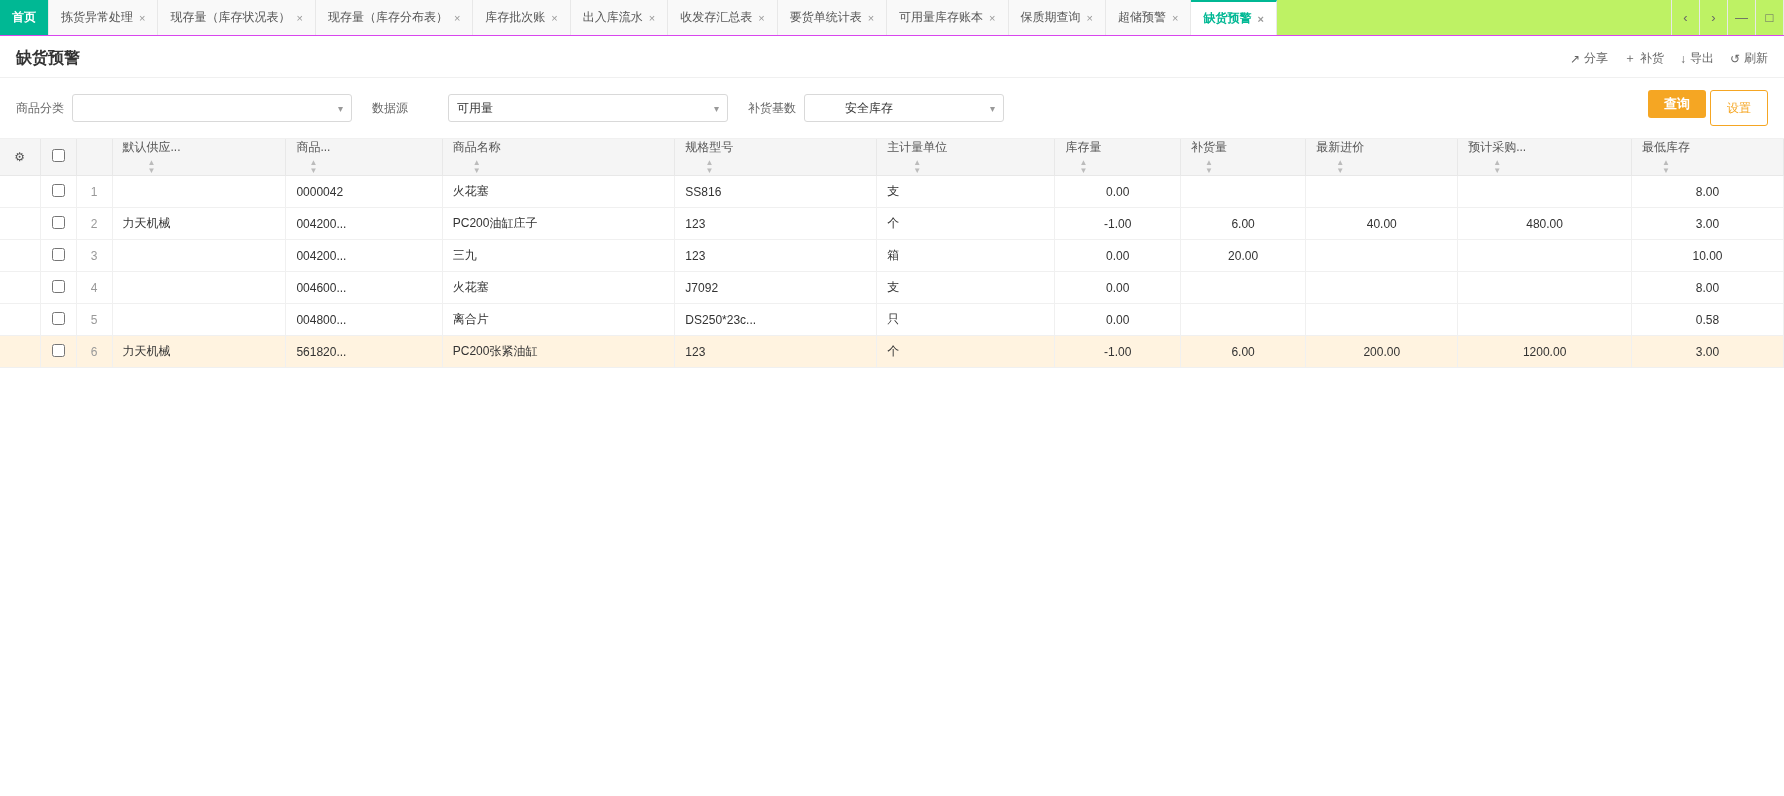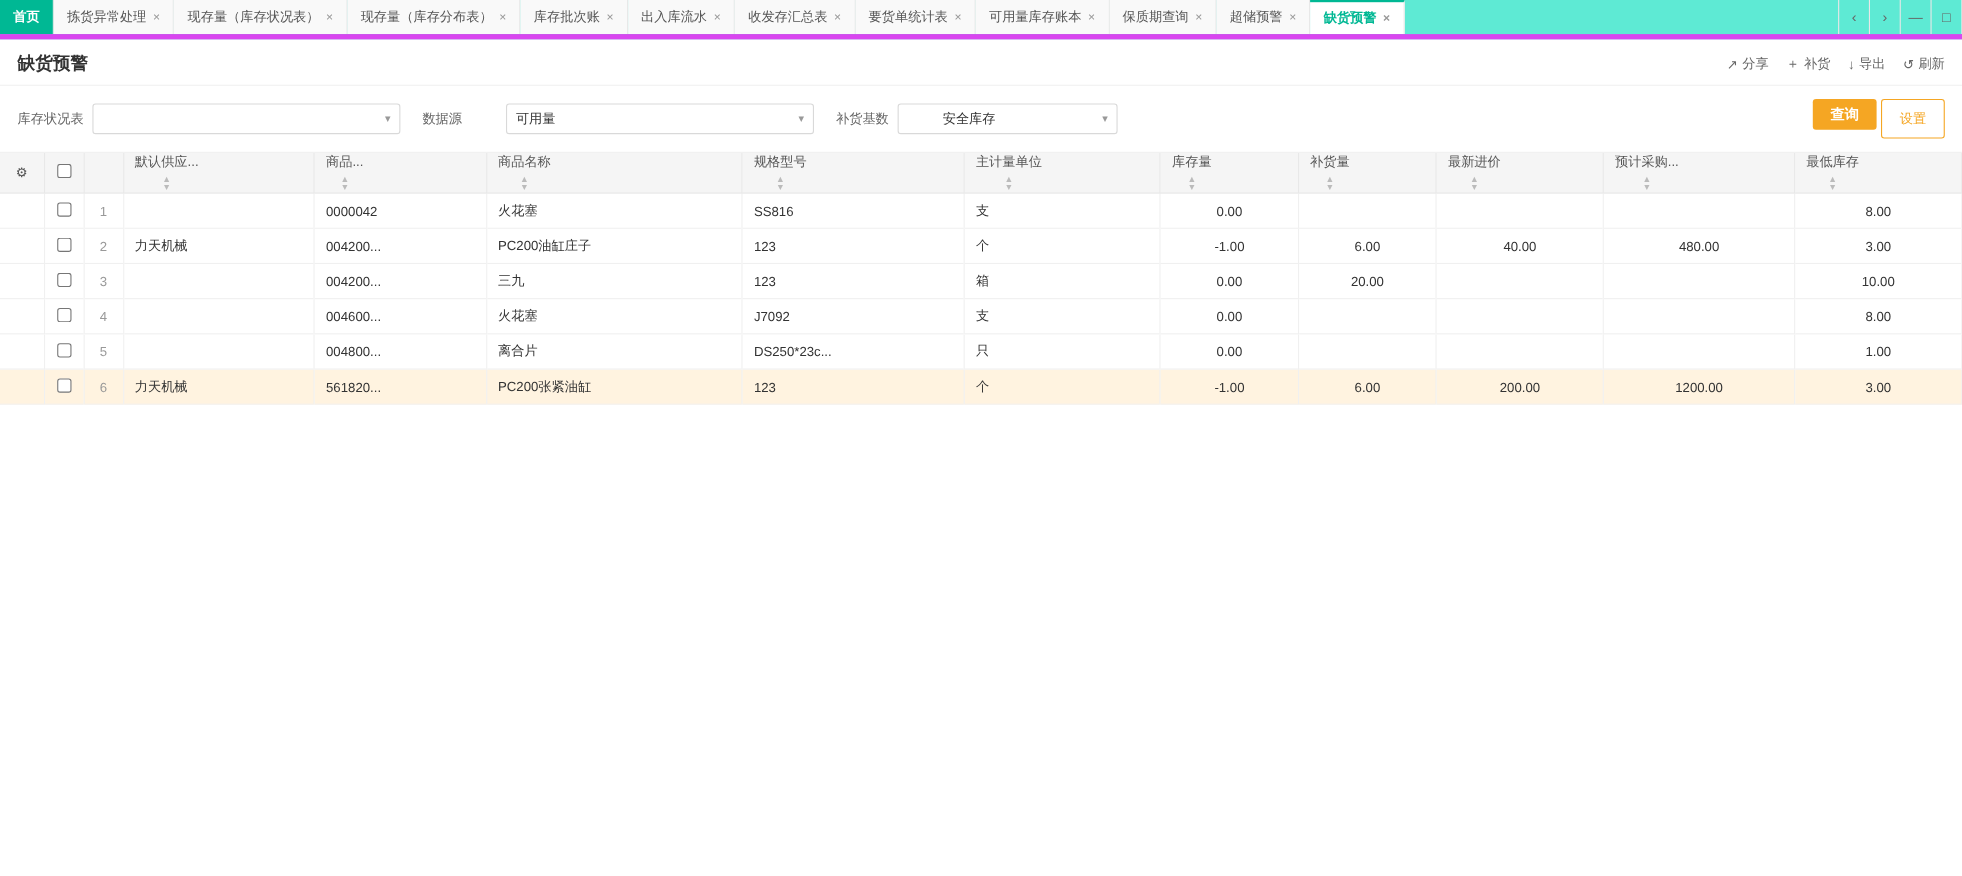--- a/index.html
+++ b/index.html
@@ -1,22 +1,22 @@
 <!DOCTYPE html>
 <html><head>
   <meta charset="utf-8">
   <style>
     * { box-sizing: border-box; margin: 0; padding: 0; }
     body { font-family: 'Microsoft YaHei', Arial, sans-serif; font-size: 12px; background: #f5f5f5; color: #333; overflow-x: hidden; }
 
     
     .tab-bar {
       display: flex;
-      background: #5eead4;
-      border-bottom: 5px solid #d946ef;
+      background: #bef264;
+      border-bottom: 1px solid #d946ef;
       height: 36px;
       overflow: hidden;
     }
     .tab-item {
       display: flex;
       align-items: center;
       padding: 0 12px;
       height: 100%;
       white-space: nowrap;
       cursor: pointer;
@@ -312,21 +312,21 @@
       </div>
       <div class="header-action-btn">
         <span>↺</span>
         <span>刷新</span>
       </div>
     </div>
   </div>
 
   <div class="filter-area">
     <div class="filter-group">
-      <span class="filter-label">库存状况表</span>
+      <span class="filter-label">商品分类</span>
       <div class="filter-select" style="min-width:280px;">
         <span class="filter-value"></span>
         <span class="arrow">▾</span>
       </div>
     </div>
     <div class="filter-group">
       <span class="filter-label">数据源</span>
       <div class="filter-select" style="min-width:280px;margin-left:32px;">
         <span class="filter-value">可用量</span>
         <span class="arrow">▾</span>
@@ -491,21 +491,21 @@
             <td class="row-num center">5</td>
             <td></td>
             <td>004800...</td>
             <td>离合片</td>
             <td>DS250*23c...</td>
             <td>只</td>
             <td class="number">0.00</td>
             <td class="number"></td>
             <td class="number"></td>
             <td class="number"></td>
-            <td class="number">1.00</td>
+            <td class="number">0.58</td>
           </tr>
           <tr class="highlighted">
             <td class="center"></td>
             <td class="center"><input type="checkbox" style=""></td>
             <td class="row-num center">6</td>
             <td>力天机械</td>
             <td>561820...</td>
             <td>PC200张紧油缸</td>
             <td>123</td>
             <td>个</td>

